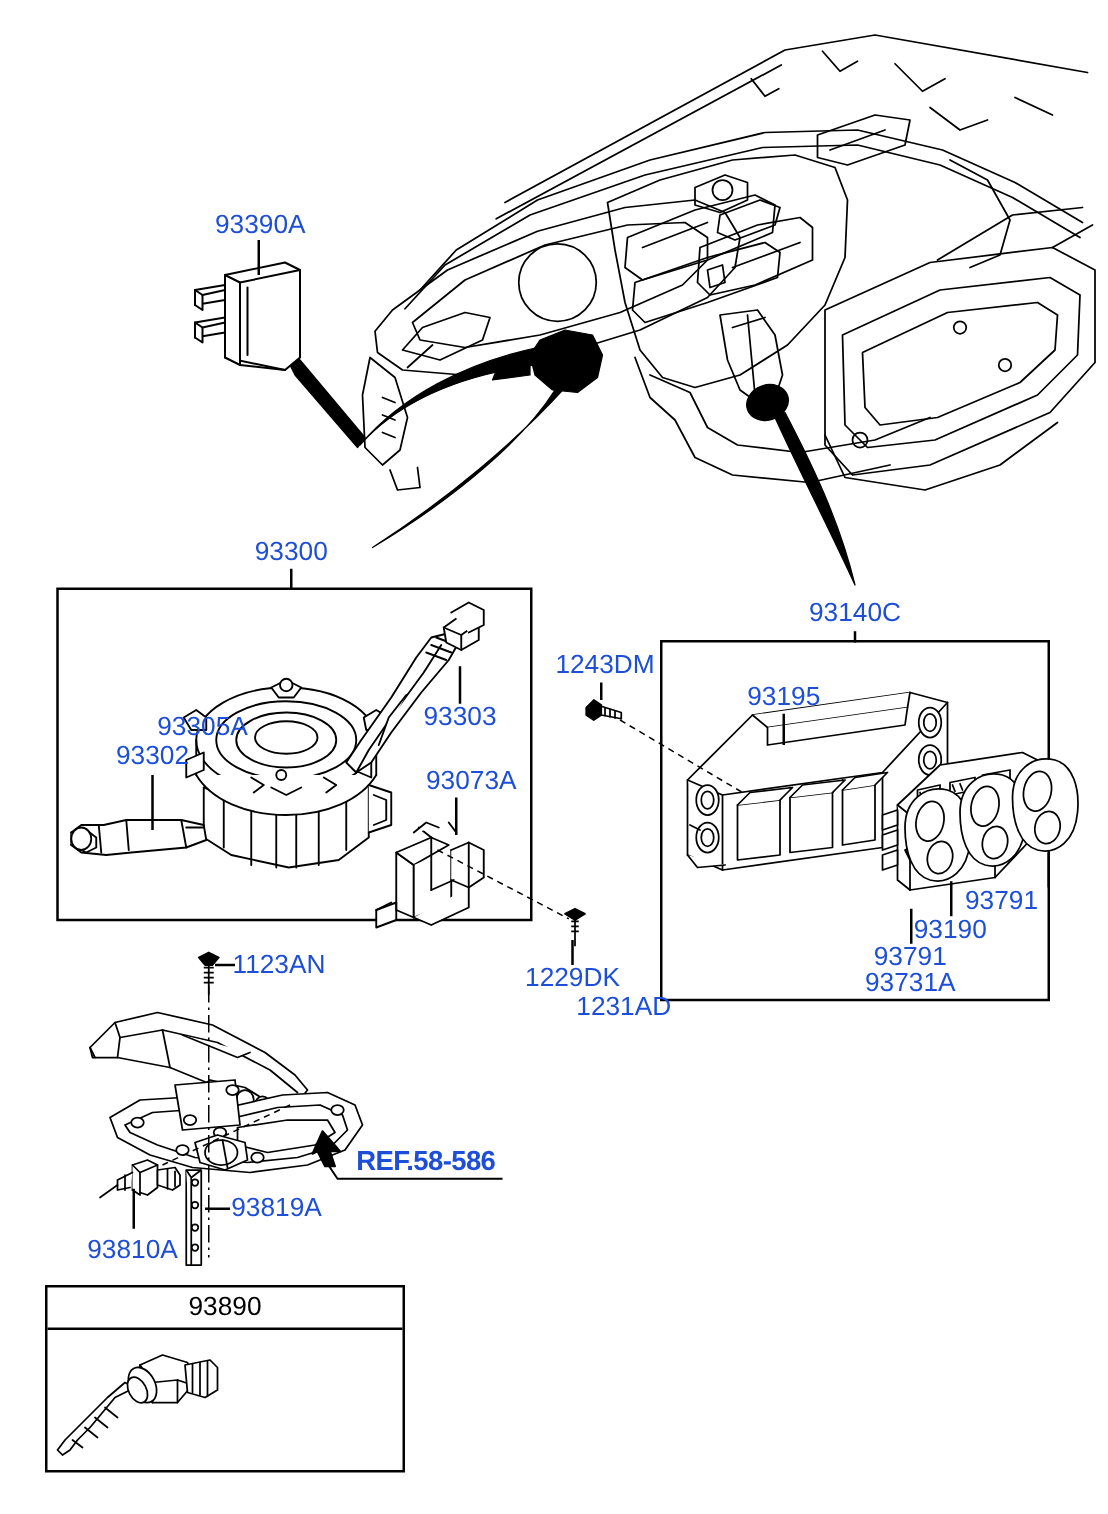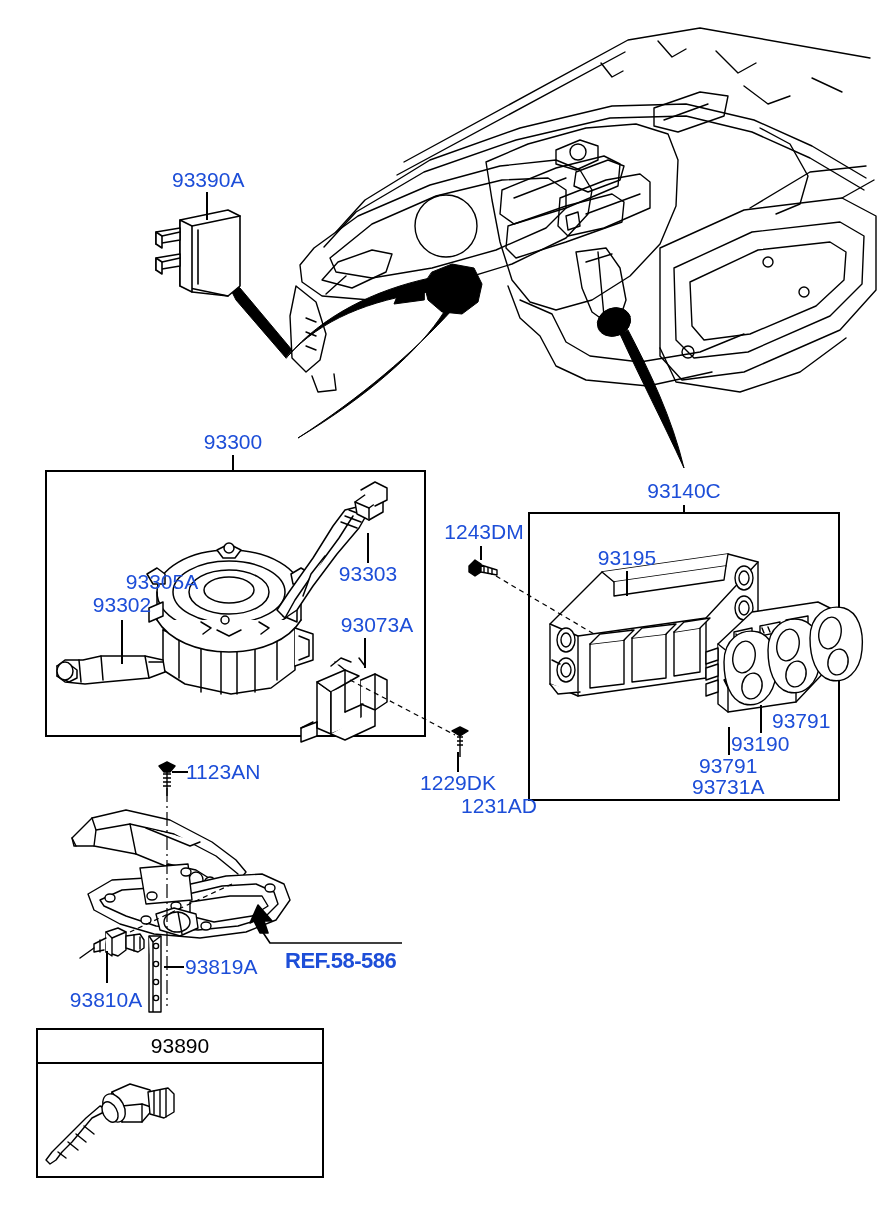--- a/index.html
+++ b/index.html
@@ -20,21 +20,21 @@
   .lbl{
     position:absolute;
     font-size:21px;
     line-height:24px;
     letter-spacing:0px;
     white-space:pre;
     font-weight:400;
     color:#1d4ed8;
   }
   .lbl.c{transform:translateX(-50%);}
-  .lbl.bold{font-weight:700;letter-spacing:-0.5px;margin-top:32px;}
+  .lbl.bold{font-weight:700;letter-spacing:-0.5px;}
   .lbl.two{line-height:23px;}
 
   
   .gbox{
     position:absolute;
     border:2px solid #000;
     box-sizing:border-box;
     background:transparent;
   }
   

